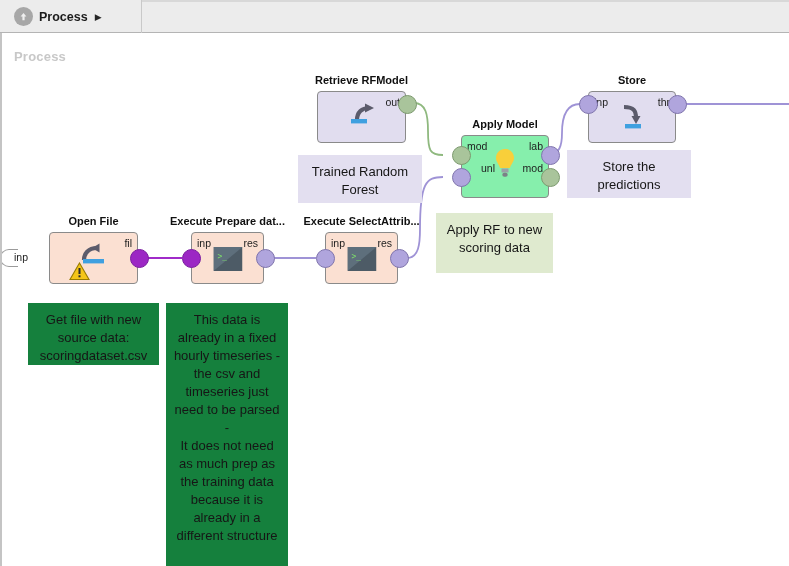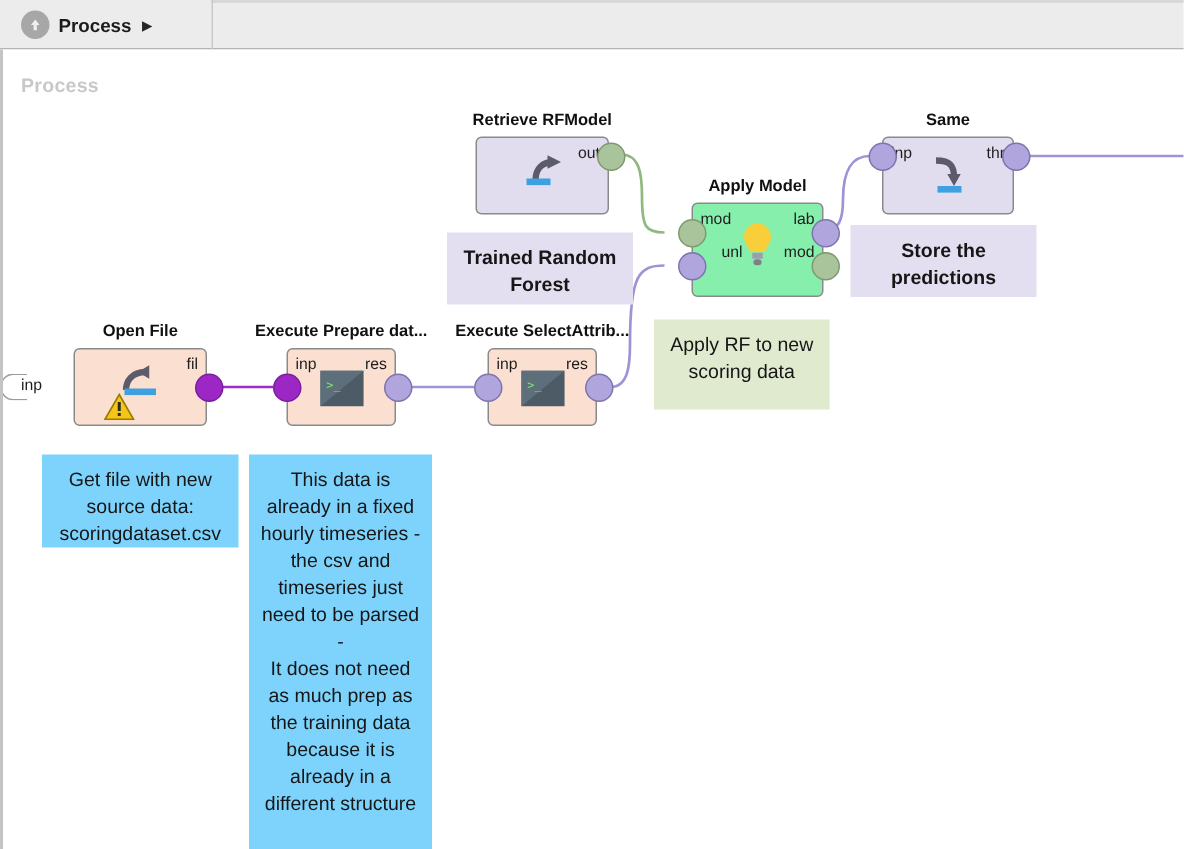--- a/index.html
+++ b/index.html
@@ -143,22 +143,22 @@
   .note {
     position: absolute;
     box-sizing: border-box;
     text-align: center;
     font-size: 13px;
     line-height: 18px;
     color: #161616;
     padding: 8px 6px;
     white-space: pre-line;
   }
-  .note.peach { background: #7dd3fc; text-align: center; }
-  .note.lav   { background: #e3dff0; font-weight: bold; }
+  .note.peach { background: #15803d; text-align: center; }
+  .note.lav   { background: #e3dff0; }
   .note.green { background: #dfeacf; }
 
   
   .icon-wrap {
     position: absolute;
     left: 50%;
     transform: translateX(-50%);
   }
   .warn {
     position: absolute;
@@ -288,21 +288,21 @@
       <span class="port-label" style="right:5px; top:4px;">lab</span>
       <span class="port-label" style="right:5px; top:26px;">mod</span>
     </div>
     <div class="port green-p" style="left:-9px; top:11px;"></div>
     <div class="port purple" style="left:-9px; top:33px;"></div>
     <div class="port purple" style="left:80px; top:11px;"></div>
     <div class="port green-p" style="left:80px; top:33px;"></div>
   </div>
 
   <div class="node" style="left:586px; top:58px; width:88px; height:52px;">
-    <div class="node-title">Same</div>
+    <div class="node-title">Store</div>
     <div class="node-box lav" style="width:88px; height:52px;">
       <div class="icon-wrap" style="top:9px;">
         <svg width="32" height="32" viewBox="0 0 32 32">
           <path d="M8 6 C18 6 20 10 20 17" stroke="#5b5b6b" stroke-width="4.2" fill="none"></path>
           <path d="M15.5 15 L24.5 15 L20 23 Z" fill="#5b5b6b"></path>
           <rect x="9" y="23" width="16" height="4.4" fill="#3fa0e0"></rect>
         </svg>
       </div>
       <span class="port-label" style="left:5px; top:4px;">inp</span>
       <span class="port-label" style="right:5px; top:4px;">thr</span>

